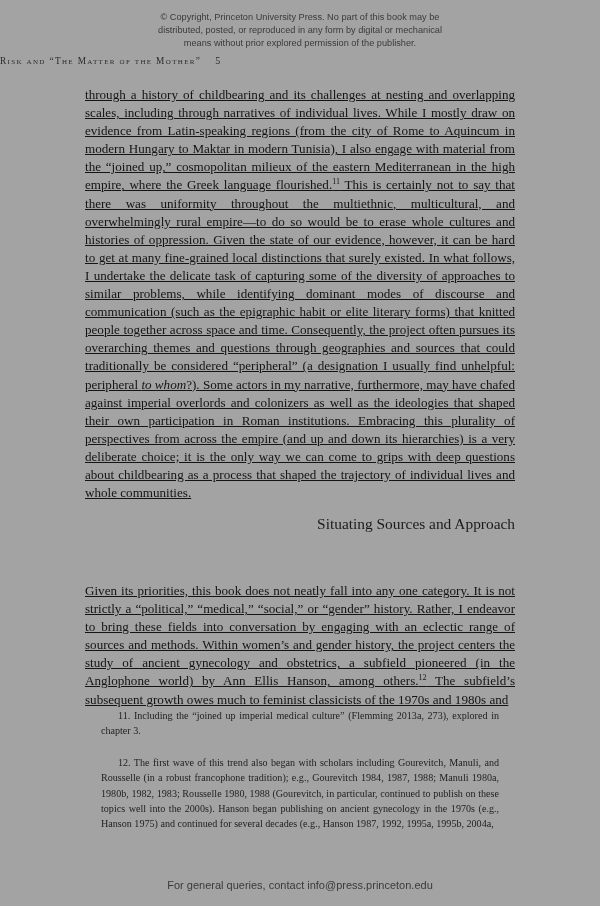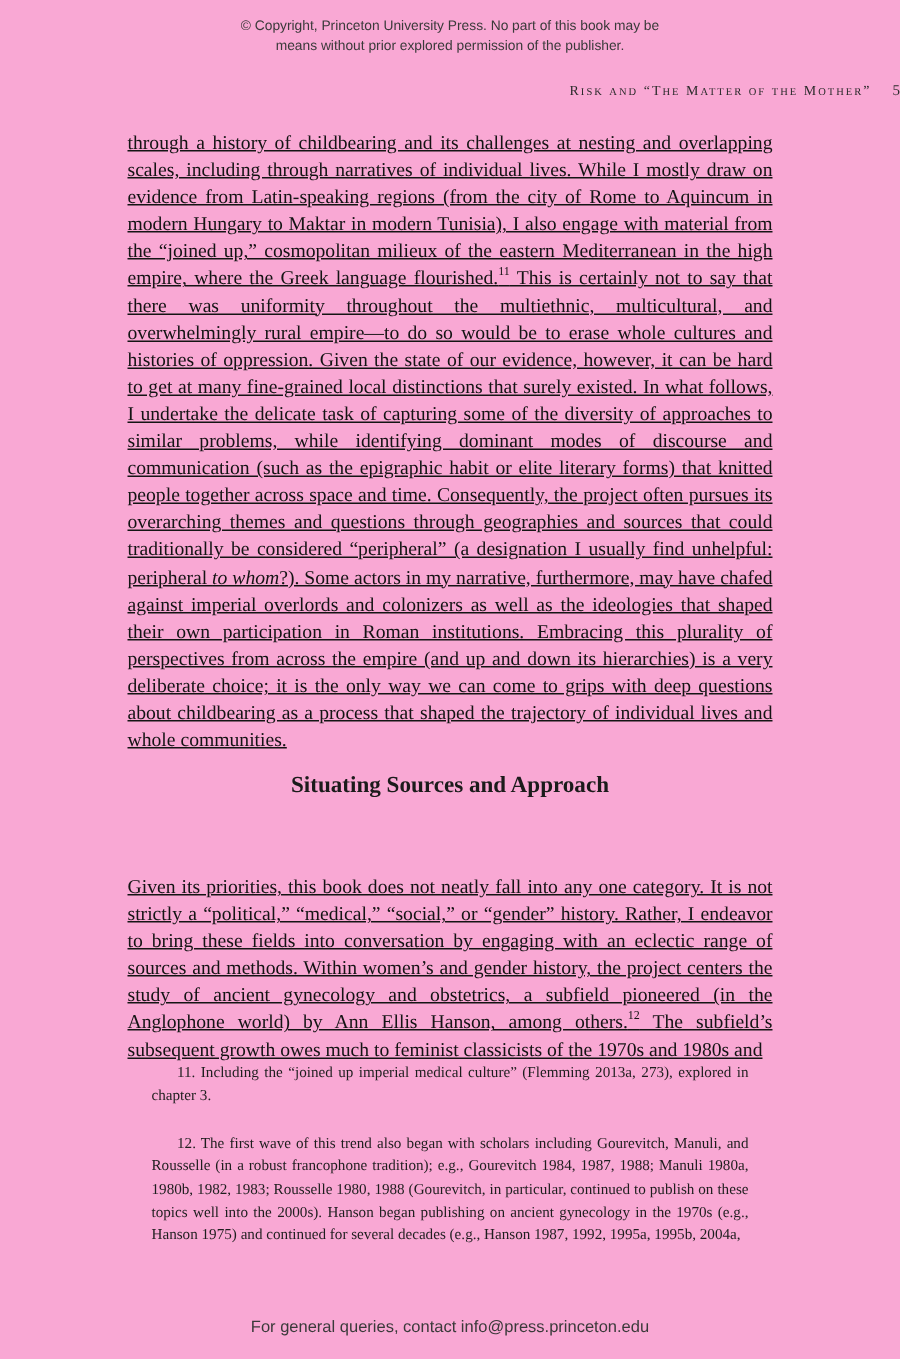--- a/index.html
+++ b/index.html
@@ -12,21 +12,21 @@
     height: 906px;
     position: relative;
     font-family: "Liberation Serif", serif;
     color: #1a1a1a;
     overflow: hidden;
   }
 
   .page {
     position: absolute;
     inset: 0;
-    background: #f9a8d4;
+    background: #a3a3a3;
   }
 
   
   .copyright-notice {
     position: absolute;
     top: 11px;
     left: 85px;
     width: 430px;
     font-family: "Liberation Sans", sans-serif;
     font-size: 9.2px;
@@ -35,21 +35,21 @@
     text-align: center;
   }
   .copyright-notice div { white-space: nowrap; }
 
   
   .running-header {
     position: absolute;
     top: 55px;
     left: 0;
     width: 600px;
-    text-align: right;
+    text-align: left;
     font-size: 9.3px;
     letter-spacing: 1.35px;
     color: #2b2b2b;
     font-variant: small-caps;
     white-space: nowrap;
   }
   .running-header .hdr-title { font-variant: small-caps; }
   .running-header .folio {
     display: inline-block;
     margin-left: 14px;
@@ -81,22 +81,22 @@
   }
   .ital { font-style: italic; }
 
   
   h2.section-heading {
     margin: 0;
     position: absolute;
     left: 85px;
     top: 514px;
     width: 430px;
-    text-align: center;
-    font-weight: bold;
+    text-align: right;
+    font-weight: normal;
     font-size: 15.4px;
     line-height: 20px;
     color: #1b1b1b;
   }
 
   .textblock2 {
     position: absolute;
     left: 85px;
     top: 582px;
     width: 430px;
@@ -131,20 +131,21 @@
     color: #3a3a3a;
   }
 </style>
 </head>
 <body>
 
 <div class="page">
 
   <div class="copyright-notice">
     <div>© Copyright, Princeton University Press. No part of this book may be</div>
+    <div>distributed, posted, or reproduced in any form by digital or mechanical</div>
     <div>means without prior explored permission of the publisher.</div>
   </div>
 
   <div class="running-header">
     <span class="hdr-title">Risk and “The Matter of the Mother”</span><span class="folio">5</span>
   </div>
 
   <div class="textblock">
     <p class="body-para"><span>through a history of childbearing and its challenges at nesting and overlapping scales, including through narratives of individual lives. While I mostly draw on evidence from Latin-speaking regions (from the city of Rome to Aquincum in modern Hungary to Maktar in modern Tunisia), I also engage with material from the “joined up,” cosmopolitan milieux of the eastern Mediterranean in the high empire, where the Greek language flourished.</span><span class="sup">11</span><span> This is certainly not to say that there was uniformity throughout the multiethnic, multicultural, and overwhelmingly rural empire—to do so would be to erase whole cultures and histories of oppression. Given the state of our evidence, however, it can be hard to get at many fine-grained local distinctions that surely existed. In what follows, I undertake the delicate task of capturing some of the diversity of approaches to similar problems, while identifying dominant modes of discourse and communication (such as the epigraphic habit or elite literary forms) that knitted people together across space and time. Consequently, the project often pursues its overarching themes and questions through geographies and sources that could traditionally be considered “peripheral” (a designation I usually find unhelpful: peripheral </span><span class="ital">to whom</span><span>?). Some actors in my narrative, furthermore, may have chafed against imperial overlords and colonizers as well as the ideologies that shaped their own participation in Roman institutions. Embracing this plurality of perspectives from across the empire (and up and down its hierarchies) is a very deliberate choice; it is the only way we can come to grips with deep questions about childbearing as a process that shaped the trajectory of individual lives and whole communities.</span></p>
   </div>

